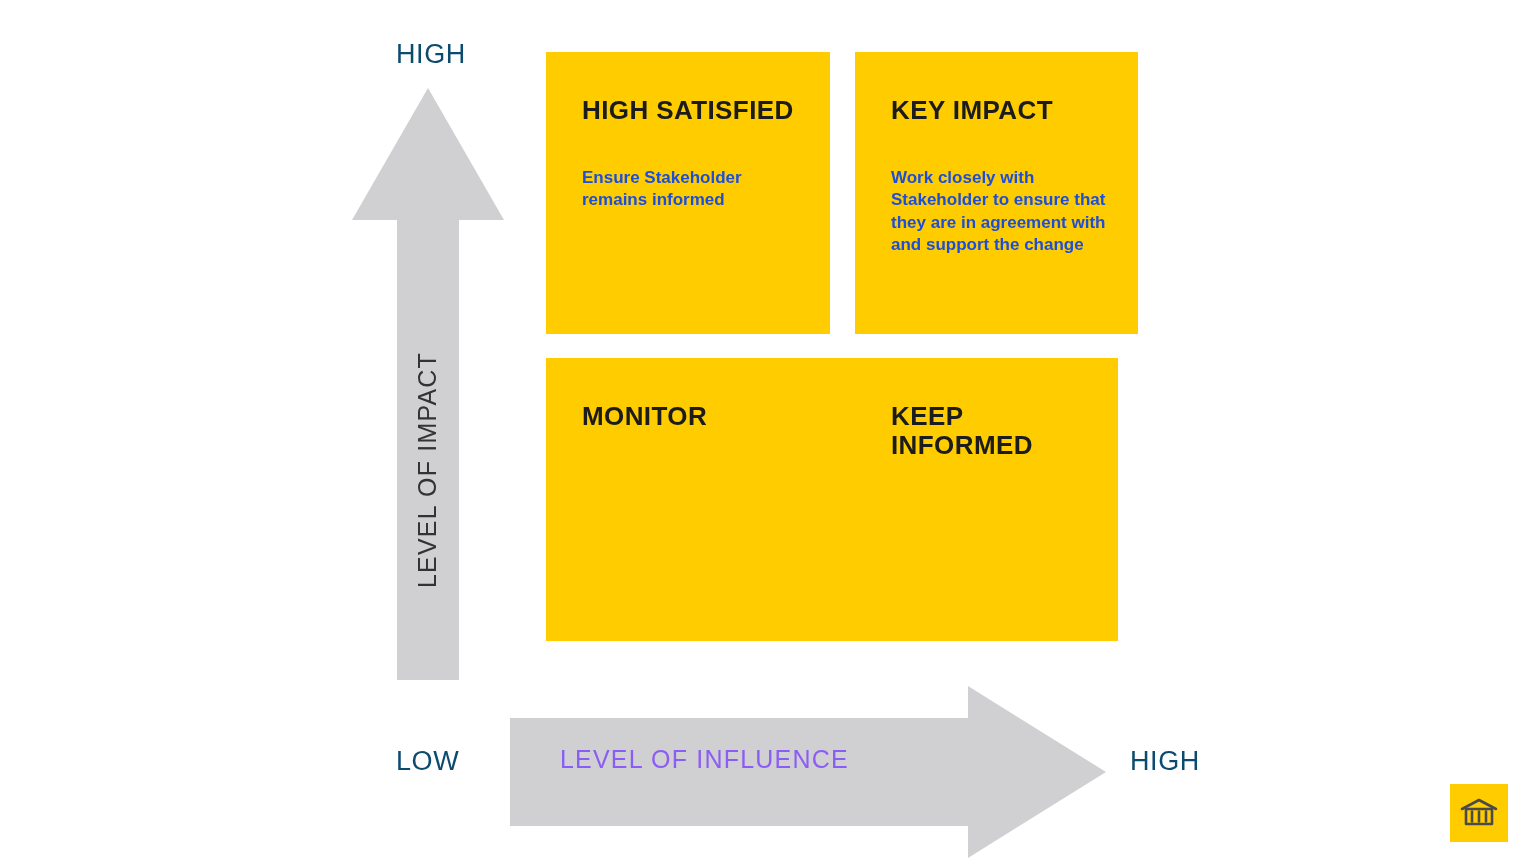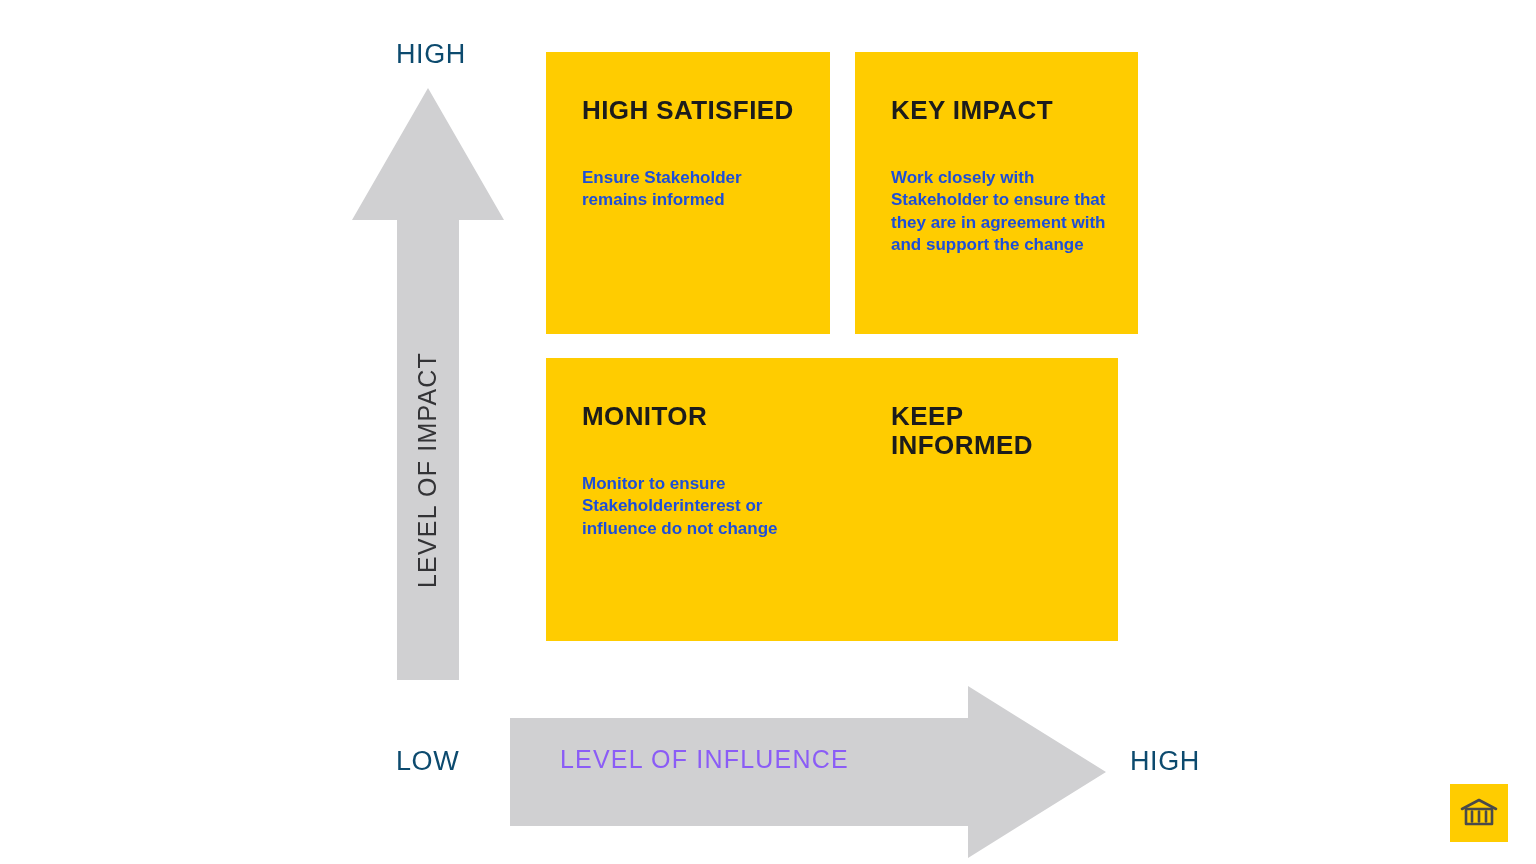--- a/index.html
+++ b/index.html
@@ -147,21 +147,20 @@
     <div class="quadrant-body">Ensure Stakeholder remains informed</div>
   </div>
 
   <div id="quadrant-key-players" class="quadrant">
     <div class="quadrant-title">KEY IMPACT</div>
     <div class="quadrant-body">Work closely with Stakeholder to ensure that they are in agreement with and support the change</div>
   </div>
 
   <div id="quadrant-monitor" class="quadrant">
     <div class="quadrant-title">MONITOR</div>
-    <div class="quadrant-body">Monitor to ensure Stakeholderinterest or influence do not change</div>
   </div>
 
   <div id="quadrant-keep-informed" class="quadrant">
     <div class="quadrant-title">KEEP INFORMED</div>
   </div>
 
   <div id="corner-badge">
     <svg width="40" height="34" viewBox="0 0 40 34">
       <g fill="none" stroke="#4a4a4a" stroke-width="2.6" stroke-linejoin="round" stroke-linecap="round">
         <polyline points="3,13 20,4 37,13"></polyline>

